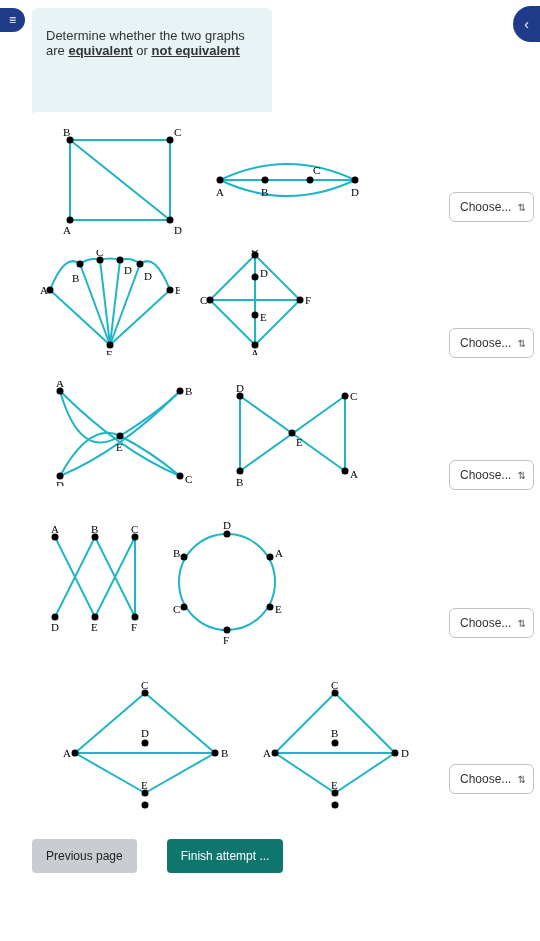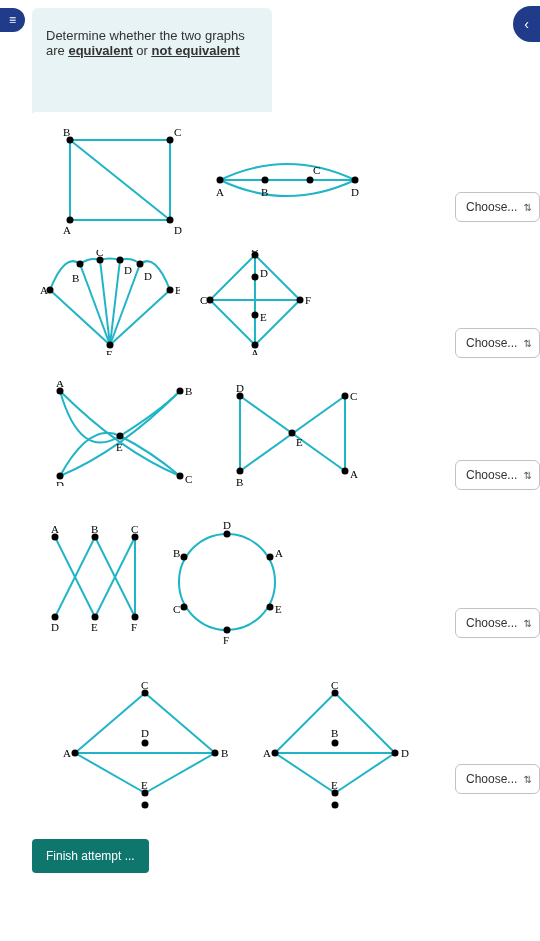--- a/index.html
+++ b/index.html
@@ -43,20 +43,21 @@
     color: #fff;
     display: flex;
     align-items: center;
     justify-content: center;
     font-size: 14px;
     cursor: pointer;
   }
   .content {
     display: flex;
     gap: 16px;
+    padding-right: 6px;
   }
   .left-col { width: 420px; }
   .right-col {
     width: 85px;
     display: flex;
     flex-direction: column;
     align-items: flex-end;
     flex-shrink: 0;
   }
   .question-text {
@@ -360,20 +361,21 @@
                 <text class="lbl" x="126" y="64">D</text>
               <circle class="node" cx="60" cy="100" r="3.5"></circle>
                 <text class="lbl" x="56" y="96">E</text>
               <circle class="node" cx="60" cy="112" r="3.5"></circle>
             </g>
           </svg>
         </div>
       </div>
 
       <div class="nav-row">
+        <button class="btn btn-secondary">Previous page</button>
         <button class="btn btn-primary">Finish attempt ...</button>
       </div>
 
     </div>
 
     <div class="right-col">
       <div style="height:192px"></div>
       <div class="select-wrap">
         <select class="select"><option>Choose...</option><option>equivalent</option><option>not equivalent</option></select>
         <span class="select-caret">⇅</span>

